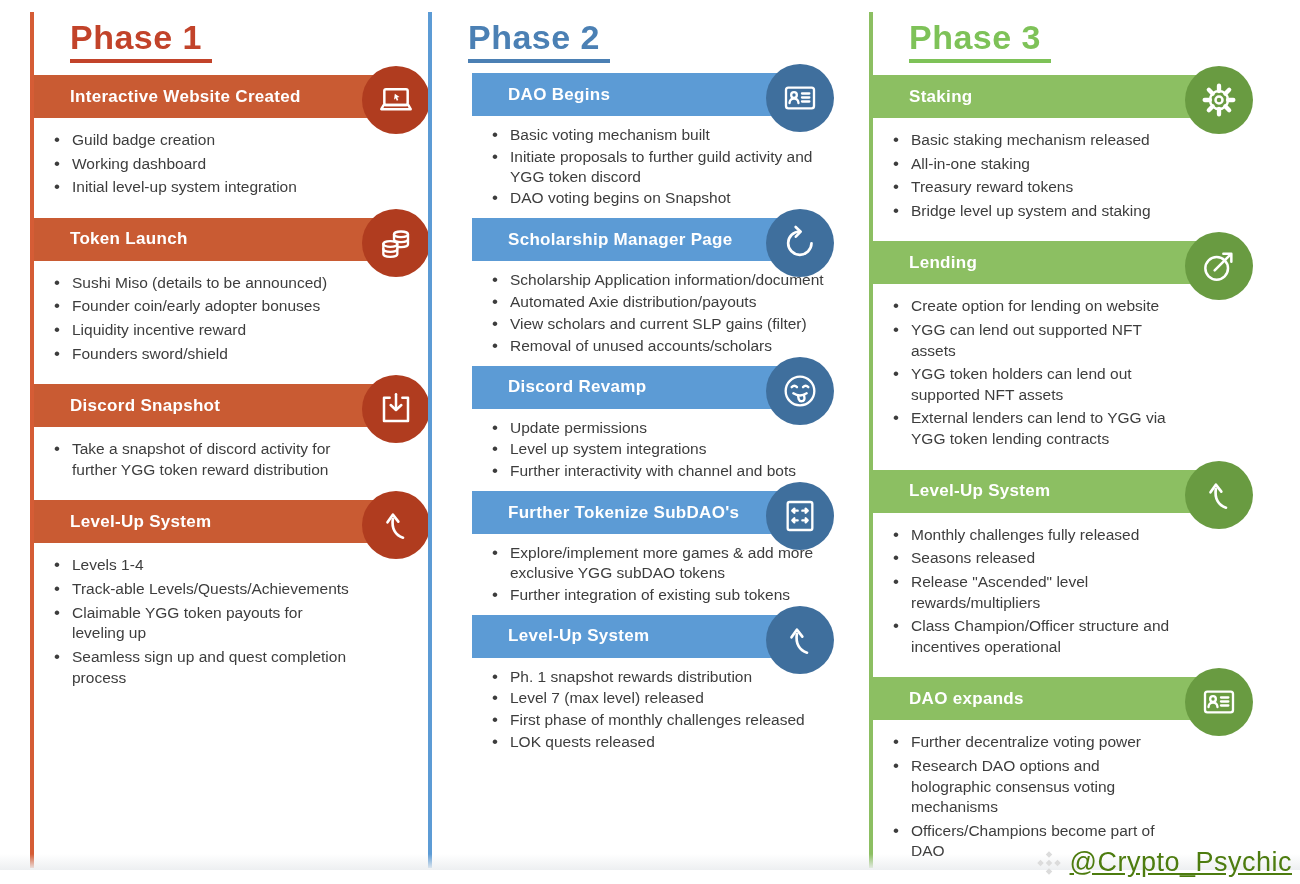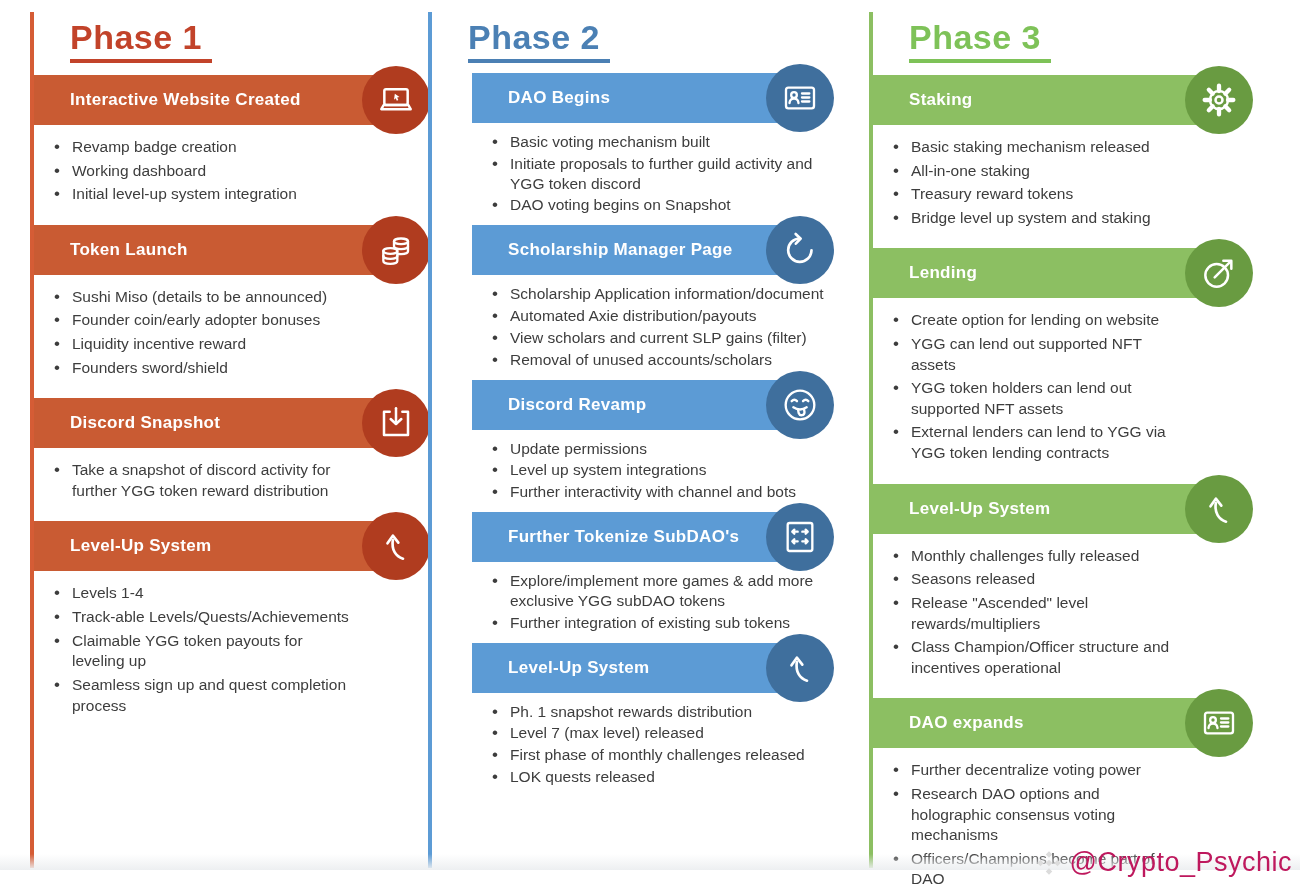--- a/index.html
+++ b/index.html
@@ -20,21 +20,21 @@
   .phase-title .ut {
     display:inline-block; border-bottom:4px solid var(--heading);
     padding:0 10px 2px 0; letter-spacing:.5px;
   }
 
   .section { position:relative; margin-top:20px; }
   .section:first-child { margin-top:12px; }
   .compact .section { margin-top:10px;padding-left:40px; }
 
   .bar {
-    height:50px; background:var(--bar); margin-right:52px;
+    height:43px; background:var(--bar); margin-right:52px;
     display:flex; align-items:center; padding-left:36px; box-sizing:border-box;
   }
   .bar-title { color:#ffffff; font-weight:bold; font-size:17px; letter-spacing:.3px; }
 
   .circle {
     position:absolute; top:-9px; right:14px; width:68px; height:68px;
     border-radius:50%; background:var(--circle);
     display:flex; align-items:center; justify-content:center;
   }
   .icon-holder { display:flex; }
@@ -75,21 +75,21 @@
     <div class="circle">
       <span class="icon-holder">
             <svg viewBox="0 0 24 24" fill="none" stroke="#fff" stroke-width="1.5" stroke-linecap="round" stroke-linejoin="round">
               <rect x="5" y="5.5" width="14" height="9.5" rx="1"></rect>
               <path d="M3.2 17.5h17.6l-1.4-2.5H4.6z"></path>
               <path d="M11.3 8.2l2.8 2-1.4.3.7 1.5-.9.4-.7-1.5-1 1z" fill="#fff" stroke="none"></path>
             </svg>
           </span>
     </div>
     <ul class="bullets">
-          <li>Revamp badge creation</li>
+          <li>Guild badge creation</li>
           <li>Working dashboard</li>
           <li>Initial level-up system integration</li>
         </ul>
   </div>
 
   <div class="section">
     <div class="bar">
       <span class="bar-title">Token Launch</span>
     </div>
     <div class="circle">
@@ -344,21 +344,21 @@
           <li>Further decentralize voting power</li>
           <li>Research DAO options and holographic consensus voting mechanisms</li>
           <li>Officers/Champions become part of DAO</li>
         </ul>
   </div>
 </div>
 </div>
 
 <div class="bottom-strip"></div>
 
-<div class="watermark" style="color: #be185d;">
+<div class="watermark" style="color: #4d7c0f; text-decoration: underline;">
   <span class="wm-icon">
       <svg viewBox="0 0 24 24" fill="#dcdcdc">
         <path d="M12 2.6l2.6 2.6L12 7.8 9.4 5.2z"></path>
         <path d="M12 16.2l2.6 2.6L12 21.4l-2.6-2.6z"></path>
         <path d="M5.2 9.4l2.6 2.6-2.6 2.6L2.6 12z"></path>
         <path d="M18.8 9.4l2.6 2.6-2.6 2.6L16.2 12z"></path>
         <path d="M12 9.4l2.6 2.6-2.6 2.6L9.4 12z"></path>
       </svg>
     </span>
   <span>@Crypto_Psychic</span>

